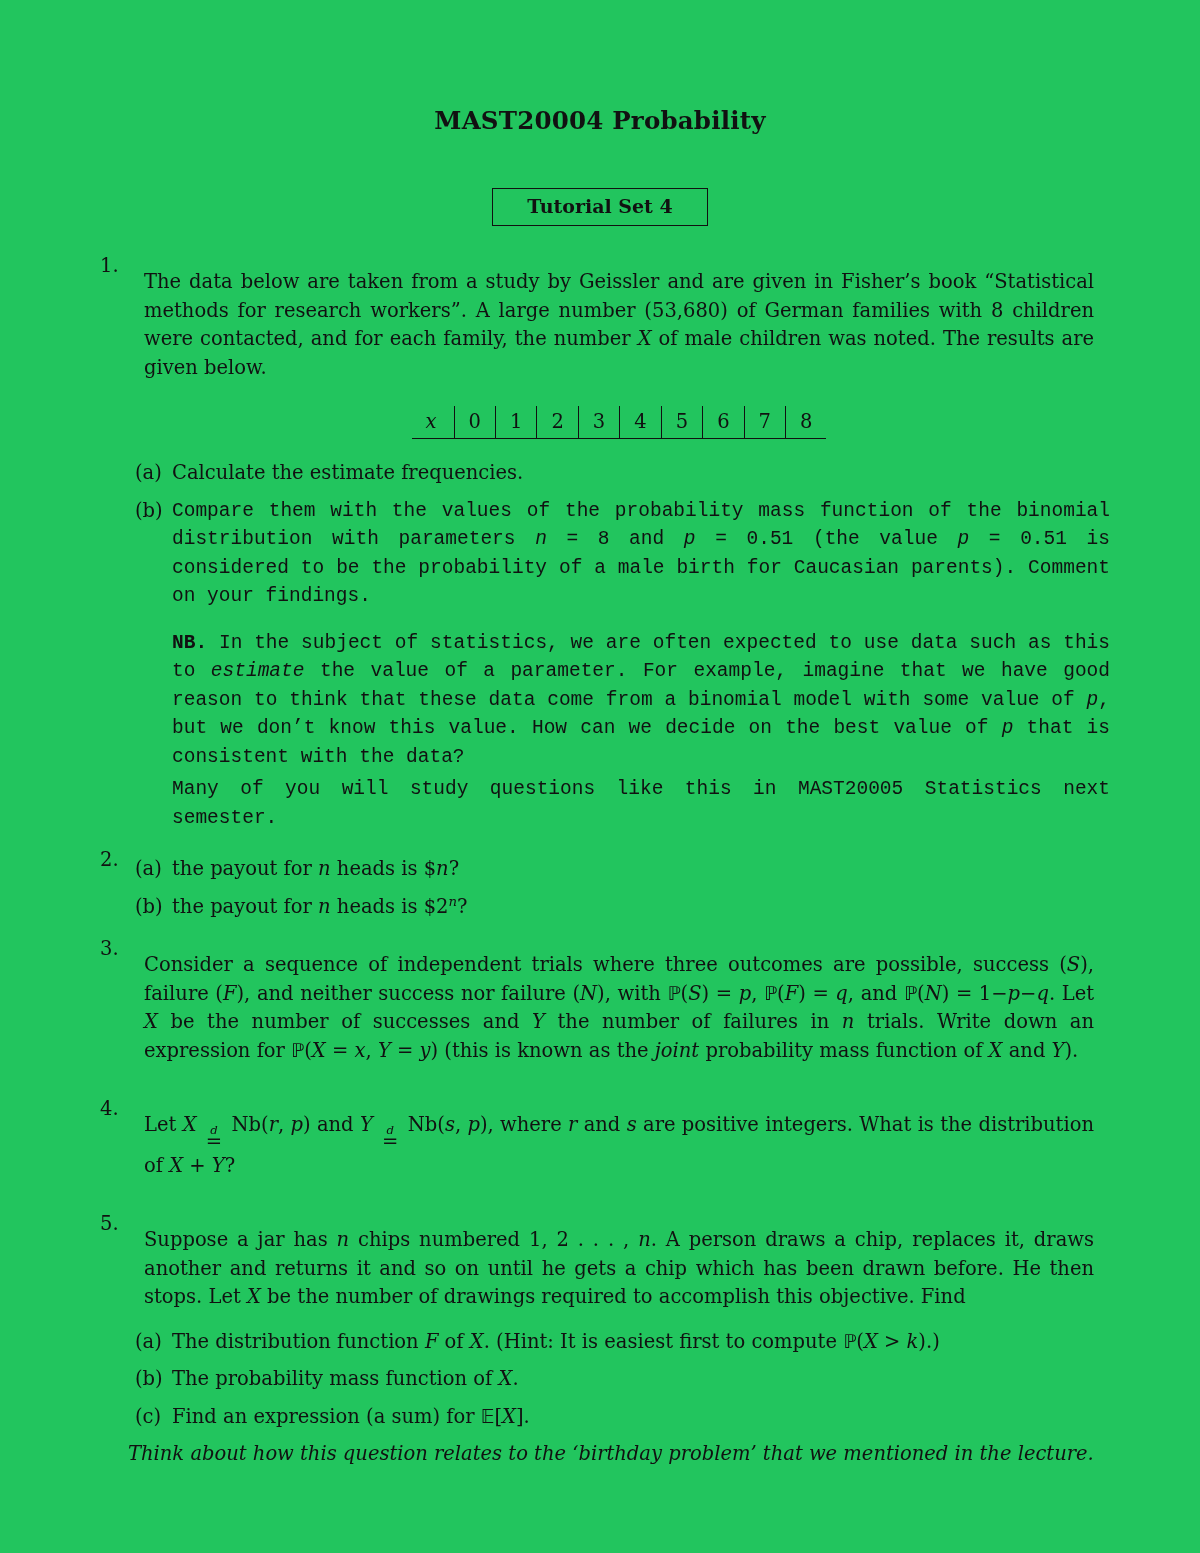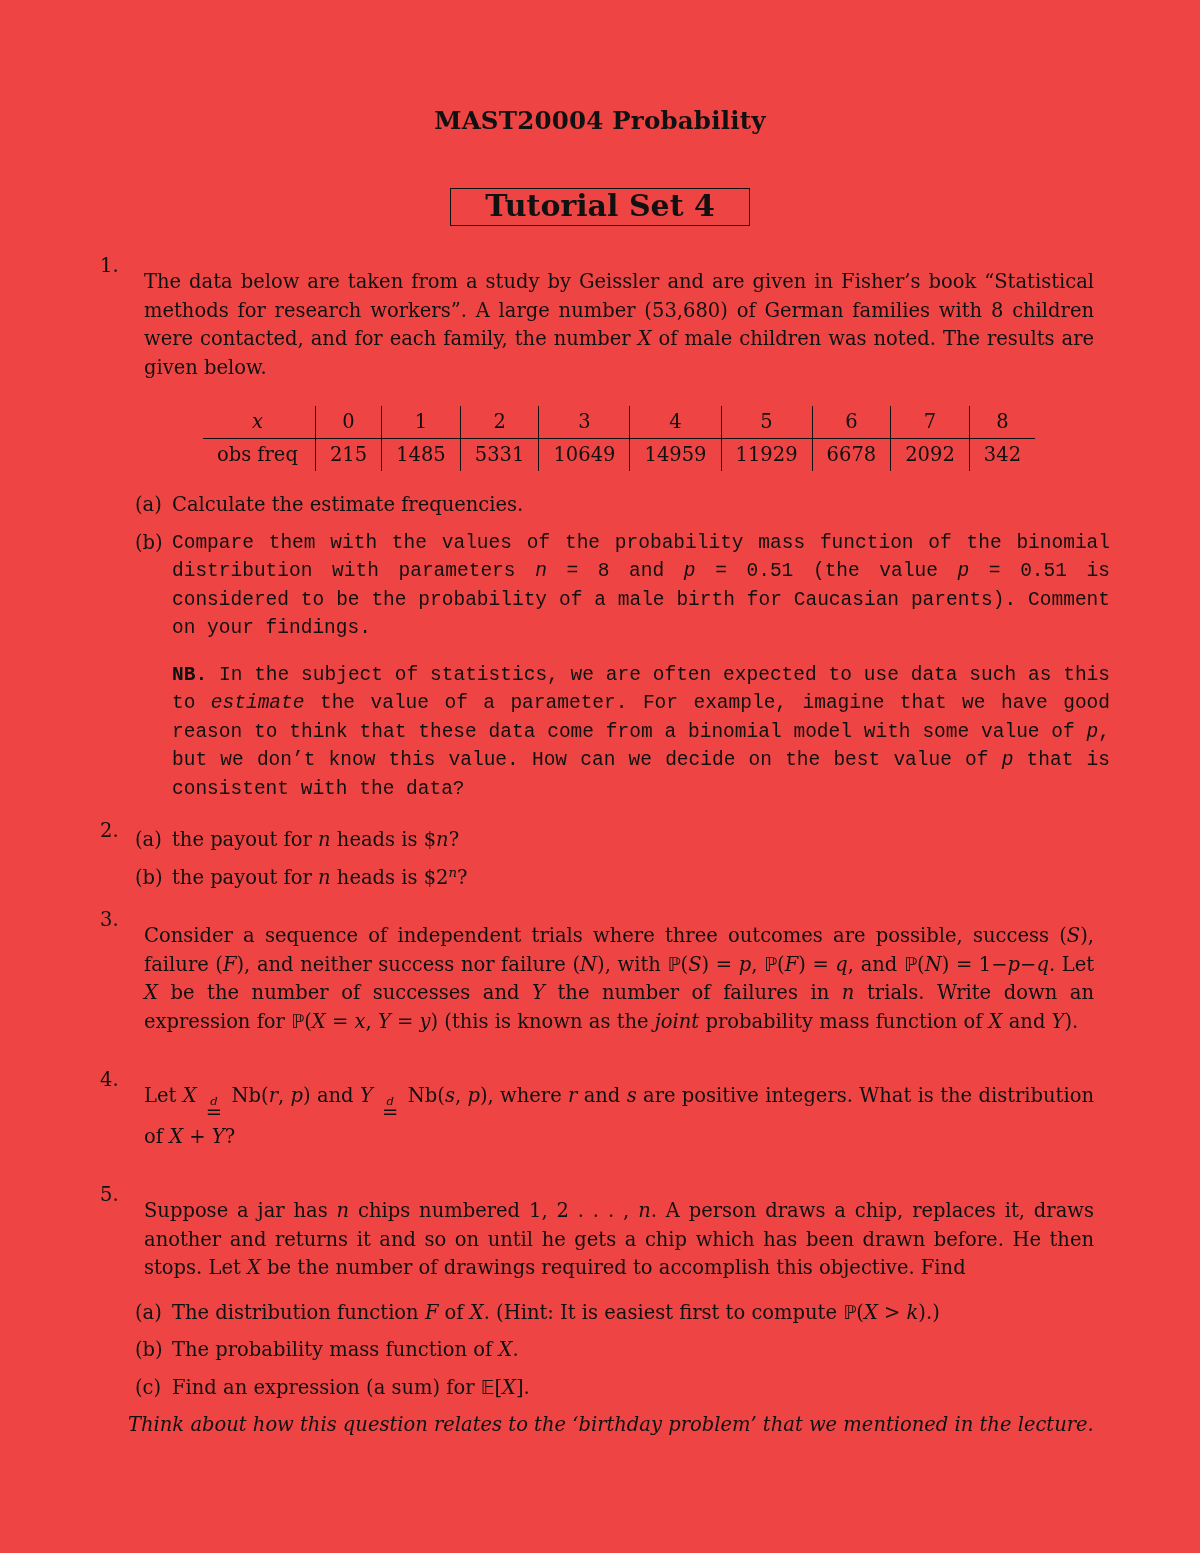--- a/index.html
+++ b/index.html
@@ -1,28 +1,28 @@
 <!DOCTYPE html>
 <html><head>
 <meta charset="utf-8">
 <style>
   html,body{margin:0;padding:0;background:#ffffff;}
   .page{
-    width:1200px;height:1553px;background:#ef4444;color:#111;
+    width:1200px;height:1553px;background:#22c55e;color:#111;
     font-family:"DejaVu Serif","Liberation Serif",serif;
     font-size:19.5px;line-height:28.5px;overflow:hidden;position:relative;
   }
   .title{
     margin:106px 0 0;text-align:center;
     font-size:24.5px;font-weight:bold;line-height:30px;letter-spacing:.2px;
   }
   .subtitle-wrap{display:flex;justify-content:center;margin-top:52px;}
   .subtitle-box{
     border:1.6px solid #111;padding:3px 34px 5px;
-    font-weight:bold;font-size:30px;line-height:28px;
+    font-weight:bold;font-size:19px;line-height:28px;
   }
   .questions{list-style:none;margin:26px 0 0;padding:0;}
   .q{display:grid;grid-template-columns:28px 1fr;margin:0 90px 14px 100px;}
   .qnum{grid-column:1;}
   .qbody{grid-column:2;}
   .qtext{margin:16px;text-align:justify;}
   .freq-table{border-collapse:collapse;margin:24px auto 20px;}
   .freq-table td{
     padding:3px 14px;text-align:center;border-left:1.6px solid #111;
     font-size:19.5px;line-height:26px;white-space:nowrap;
@@ -69,45 +69,34 @@
             <td>0</td>
             <td>1</td>
             <td>2</td>
             <td>3</td>
             <td>4</td>
             <td>5</td>
             <td>6</td>
             <td>7</td>
             <td>8</td>
           </tr>
-          <tr>
-            <td>obs freq</td>
-            <td>215</td>
-            <td>1485</td>
-            <td>5331</td>
-            <td>10649</td>
-            <td>14959</td>
-            <td>11929</td>
-            <td>6678</td>
-            <td>2092</td>
-            <td>342</td>
-          </tr>
         </tbody>
           </table>
 
         <div class="part">
           <span class="plabel">(a)</span>
           <div class="ptext">Calculate the estimate frequencies.</div>
         </div>
 
         <div class="part">
           <span class="plabel">(b)</span>
           <div class="ptext">
             <p>Compare them with the values of the probability mass function of the binomial distribution with parameters <i>n</i> = 8 and <i>p</i> = 0.51 (the value <i>p</i> = 0.51 is considered to be the probability of a male birth for Caucasian parents). Comment on your findings.</p>
             <p class="nb"><b>NB.</b> In the subject of statistics, we are often expected to use data such as this to <i>estimate</i> the value of a parameter. For example, imagine that we have good reason to think that these data come from a binomial model with some value of <i>p</i>, but we don’t know this value. How can we decide on the best value of <i>p</i> that is consistent with the data?</p>
+            <p class="nb-footer">Many of you will study questions like this in MAST20005 Statistics next semester.</p>
           </div>
         </div>
       </div>
     </li>
 
     <li class="q">
       <span class="qnum">2.</span>
       <div class="qbody">
         <div class="part">
           <span class="plabel">(a)</span>

